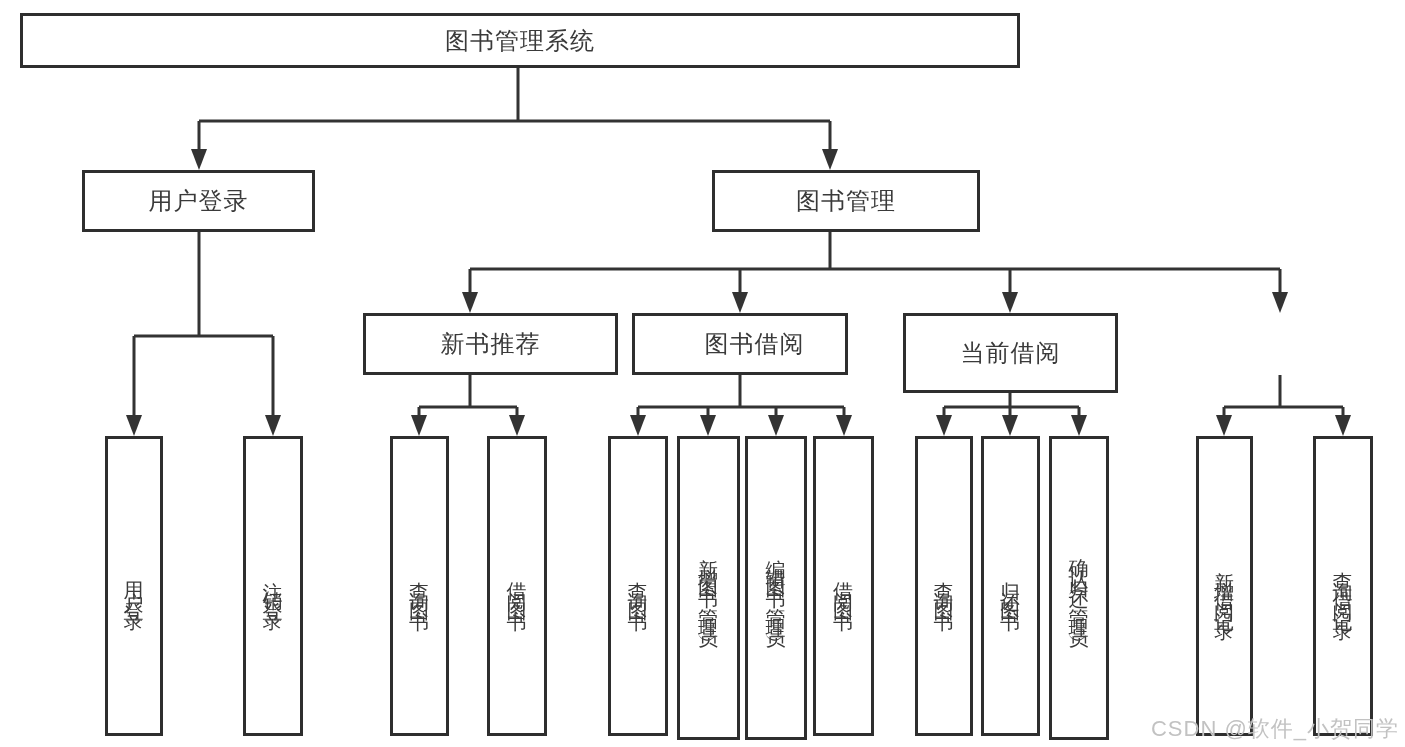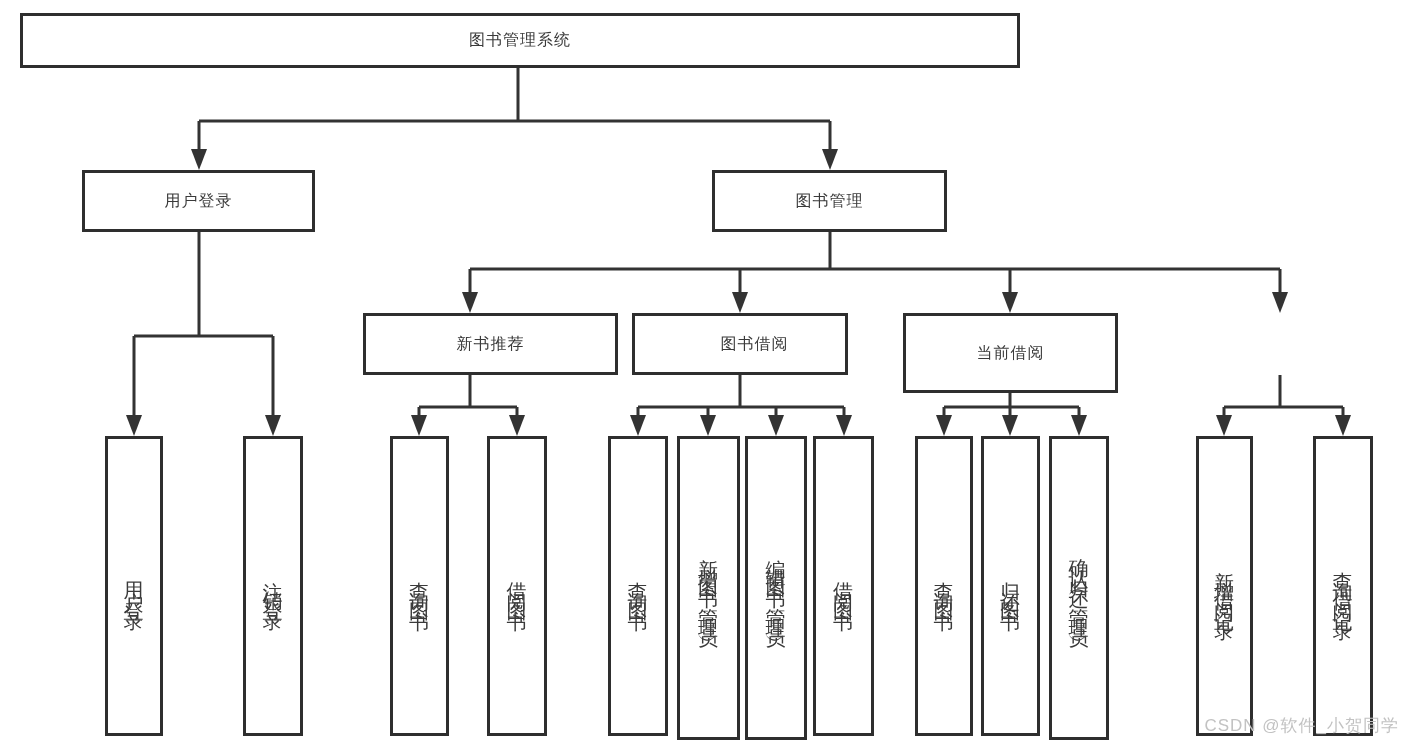--- a/index.html
+++ b/index.html
@@ -22,41 +22,41 @@
   .hbox, .vbox {
     position: absolute;
     box-sizing: border-box;
     border: 3px solid var(--box-border);
     background: #ffffff;
     display: flex;
     align-items: center;
     justify-content: center;
     color: var(--text);
   }
-  .hbox { font-size: 16px; letter-spacing: 1px; }
+  .hbox { font-size: 24px; letter-spacing: 1px; }
   .vbox .vtext {
     writing-mode: vertical-rl;
     text-orientation: mixed;
     font-size: 20px;
     letter-spacing: 10px;
     line-height: 1;
   }
   .connectors {
     position: absolute;
     left: 0; top: 0;
     width: 1405px; height: 747px;
     pointer-events: none;
   }
   .connectors path { stroke: var(--line); stroke-width: 3; fill: none; }
   .connectors polygon { fill: var(--line); stroke: none; }
   .watermark {
     position: absolute;
     top: 714px;
     right: 6px;
-    font-size: 17px;
+    font-size: 22px;
     color: var(--watermark);
     letter-spacing: 1px;
     z-index: 5;
     white-space: nowrap;
   }
 </style>
 </head>
 <body>
 
 <div class="stage">
@@ -104,21 +104,21 @@
     </g>
   </svg>
 
   <div class="hbox" style="left:20px; top:13px; width:1000px; height:55px;">
     <span>图书管理系统</span>
   </div>
 
   <div class="hbox" style="left:82px; top:170px; width:233px; height:62px;">
     <span>用户登录</span>
   </div>
-  <div class="hbox" style="left:712px; top:170px; width:235px; height:62px;">
+  <div class="hbox" style="left:712px; top:170px; width:268px; height:62px;">
     <span>图书管理</span>
   </div>
 
   <div class="hbox" style="left:363px; top:313px; width:255px; height:62px;">
     <span>新书推荐</span>
   </div>
   <div class="hbox" style="left:632px; top:313px; width:216px; height:62px;padding-left:29px;">
     <span>图书借阅</span>
   </div>
   <div class="hbox" style="left:903px; top:313px; width:215px; height:80px;">

